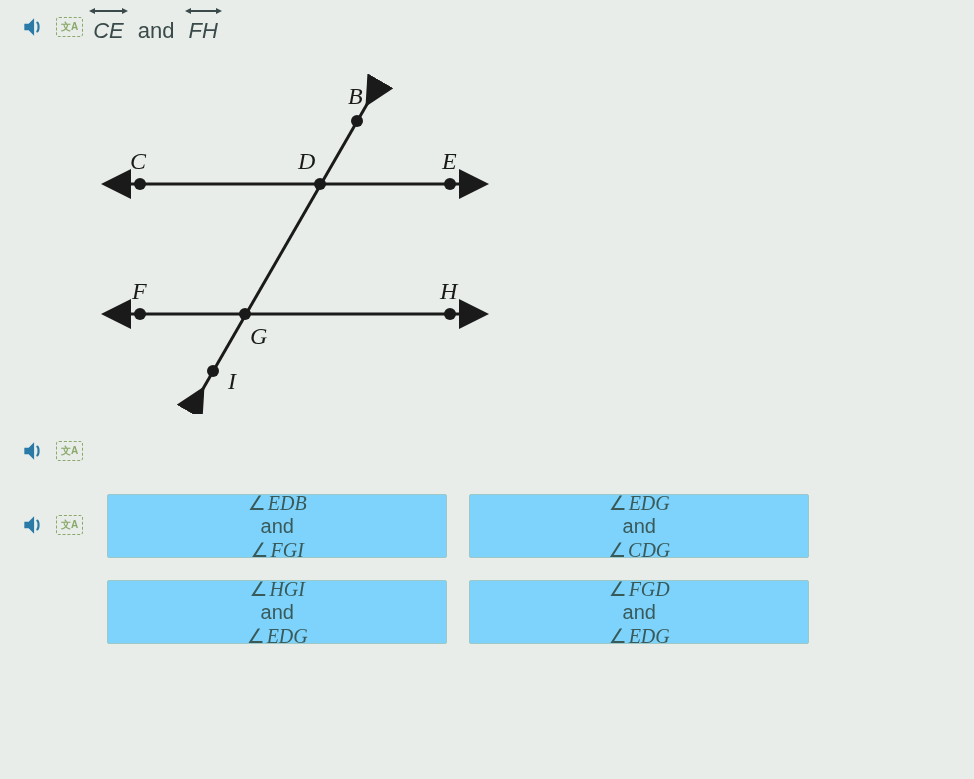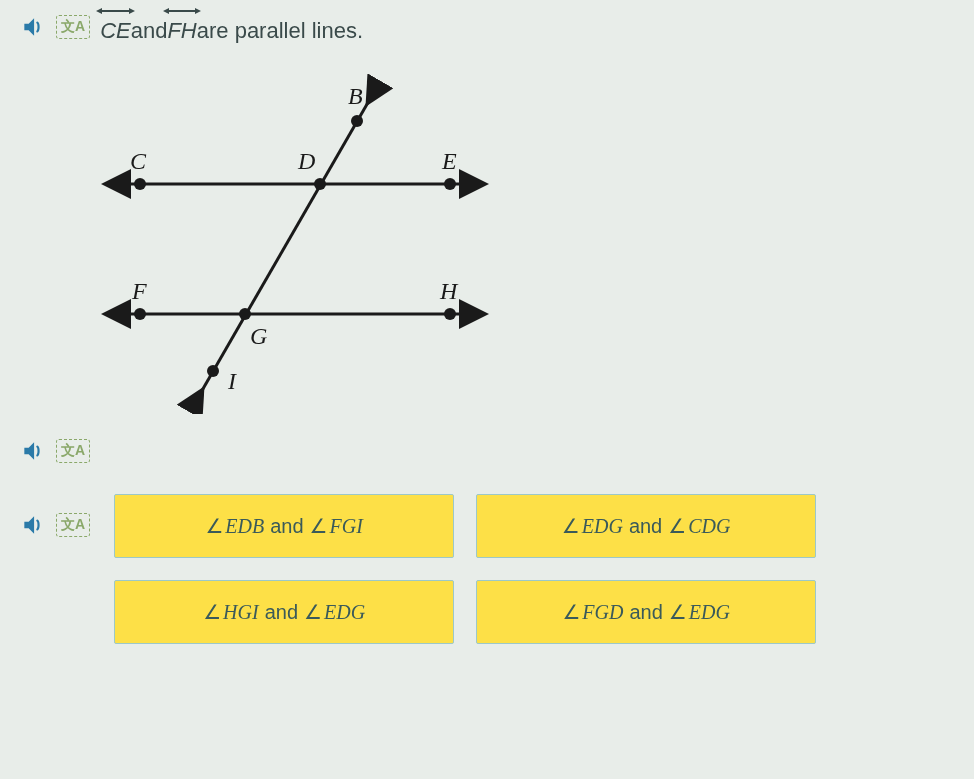--- a/index.html
+++ b/index.html
@@ -21,32 +21,32 @@
   }
   .speaker-icon {
     color: #2a7aa8;
     cursor: pointer;
     display: inline-flex;
     align-items: center;
   }
   .lang-icon {
     border: 1px dashed #8aa86a;
     color: #8aa86a;
-    font-size: 14px;
+    font-size: 10px;
     padding: 2px 4px;
     border-radius: 3px;
     cursor: pointer;
     font-weight: bold;
   }
   .statement {
     font-size: 22px;
     color: #3a4a4a;
     display: inline-flex;
     align-items: baseline;
-    gap: 0;
+    gap: 14px;
   }
   .linevar {
     position: relative;
     font-style: italic;
     display: inline-block;
     padding-top: 8px;
   }
   .linevar::before {
     content: "";
     position: absolute;
@@ -94,50 +94,49 @@
     padding-top: 18px;
   }
   .answer-grid {
     display: grid;
     grid-template-columns: 340px 340px;
     grid-auto-rows: 64px;
     gap: 22px;
   }
   .answer-btn {
     border: 1px solid #9cc8c8;
-    background: #fde047;
+    background: #7dd3fc;
     color: #3a5a5a;
     font-size: 20px;
     font-family: inherit;
     cursor: pointer;
     border-radius: 2px;
     display: flex;
     align-items: center;
     justify-content: center;
-    gap: 6px;
+    flex-direction: column;
   }
   .ang { font-family: "Times New Roman", serif; font-style: italic; }
   .angsym { font-style: normal; margin-right: 2px; }
 </style>
 </head>
 <body>
 
 <div class="row-header">
   <span class="speaker-icon">
     <svg width="26" height="26" viewBox="0 0 24 24" fill="currentColor">
       <path d="M4 9v6h4l5 5V4L8 9H4z"></path>
       <path d="M16 8c1.5 1 1.5 7 0 8" stroke="currentColor" stroke-width="2" fill="none" stroke-linecap="round"></path>
     </svg>
   </span>
   <span class="lang-icon">文A</span>
   <span class="statement">
     <span class="linevar"><span class="la"></span><span>CE</span></span>
     <span>and</span>
     <span class="linevar"><span class="la"></span><span>FH</span></span>
-    <span>are parallel lines.</span>
   </span>
 </div>
 
 <div class="diagram-holder">
   <svg width="460" height="340" viewBox="0 0 460 340">
     <defs>
       <marker id="arrL" markerWidth="10" markerHeight="10" refX="3" refY="5" orient="auto">
         <path d="M10 0 L0 5 L10 10 z" fill="#1a1a1a"></path>
       </marker>
       <marker id="arrR" markerWidth="10" markerHeight="10" refX="7" refY="5" orient="auto">

